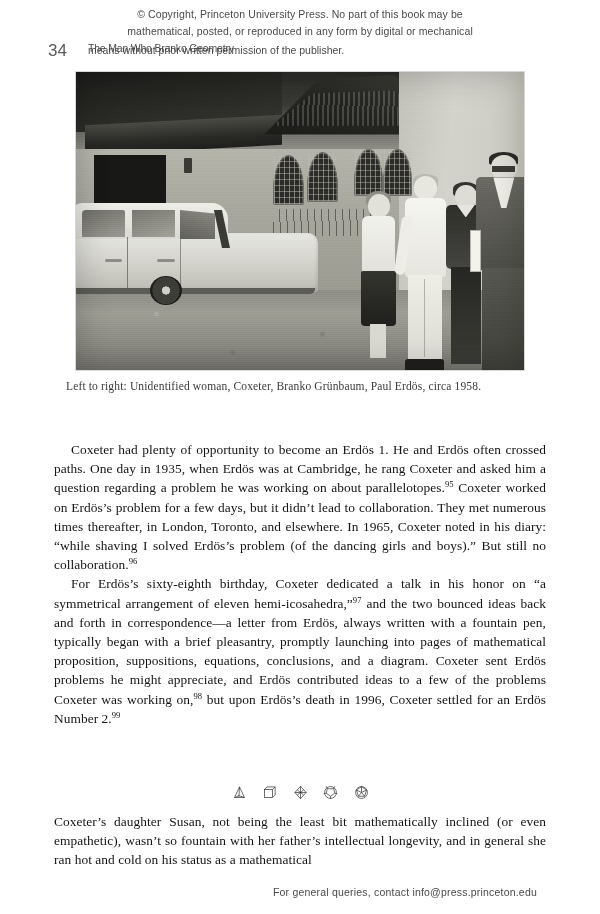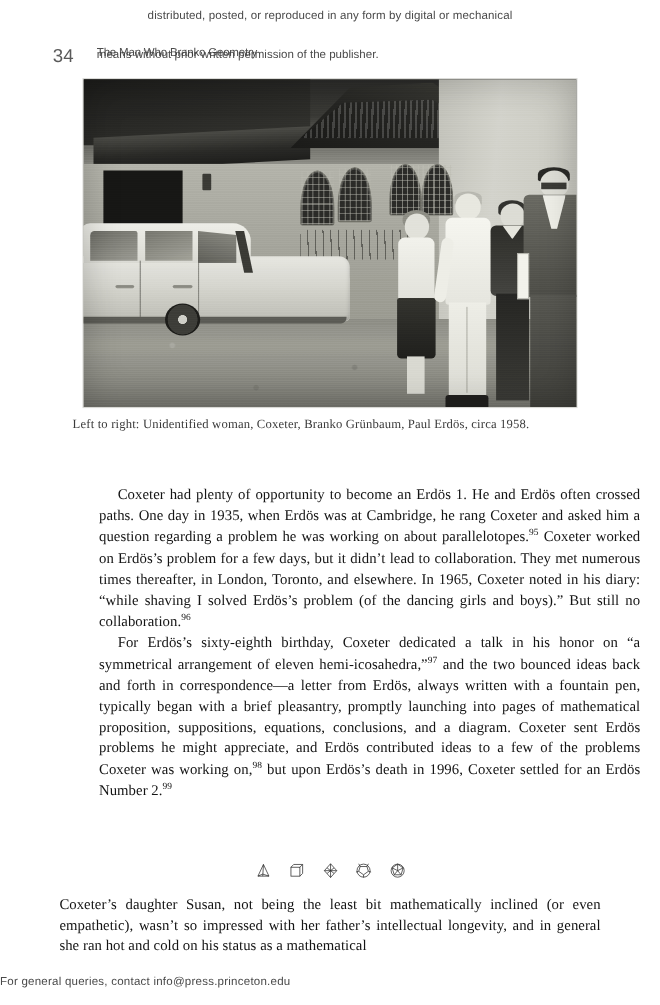--- a/index.html
+++ b/index.html
@@ -284,21 +284,20 @@
     color: #3b3b3b;
     letter-spacing: 0.15px;
   }
 
   
   .body-col {
     position: absolute;
     left: 54px;
     top: 440px;
     width: 492px;
-    margin-left: 36px;
   }
   p.para {
     margin: 0;
     font-size: 13.4px;
     line-height: 19.2px;
     text-align: justify;
     text-align-last: left;
     letter-spacing: 0.05px;
     color: #141414;
     hyphens: manual;
@@ -326,32 +325,33 @@
     top: 812px;
     width: 492px;
   }
 
   
   .footer {
     position: absolute;
     left: 0;
     top: 886px;
     width: 537px;
-    text-align: left;
+    text-align: right;
     font-family: "Liberation Sans", sans-serif;
     font-size: 10.5px;
     color: #4a4a4a;
     letter-spacing: 0.2px;
   }
 </style>
 </head>
 <body>
 
 <div class="copyright-band">
-  <span class="cline">distributed, posted, or reproduced in any form by digital or mechanical</span>
+  <span class="cline">© Copyright, Princeton University Press. No part of this book may be</span>
+  <span class="cline">mathematical, posted, or reproduced in any form by digital or mechanical</span>
 </div>
 
 <div class="copyright-line-3">means without prior written permission of the publisher.</div>
 <div class="running-head">The Man Who Branko Geometry</div>
 
 <div class="folio">34</div>
 
 <div class="figure">
   <div class="photo">
     <div class="ph-sky"></div>
@@ -480,16 +480,16 @@
   <svg width="15" height="15" viewBox="0 0 24 24">
     <g fill="none" stroke="#2e2e2e" stroke-width="1.1">
       <circle cx="12" cy="12" r="9.5"></circle>
       <path d="M12 2.5 L4 8 L7 18 L17 18 L20 8 Z"></path>
       <path d="M12 2.5 L12 12 L4 8 M12 12 L20 8 M12 12 L7 18 M12 12 L17 18"></path>
     </g>
   </svg>
 </div>
 
 <div class="tail-para">
-  <p class="para">Coxeter’s daughter Susan, not being the least bit mathematically inclined (or even empathetic), wasn’t so impressed with her father’s intellectual longevity, and in general she ran hot and cold on his status as a mathematical</p>
+  <p class="para">Coxeter’s daughter Susan, not being the least bit mathematically inclined (or even empathetic), wasn’t so fountain with her father’s intellectual longevity, and in general she ran hot and cold on his status as a mathematical</p>
 </div>
 
 <div class="footer">For general queries, contact info@press.princeton.edu</div>
 
 </body></html>

